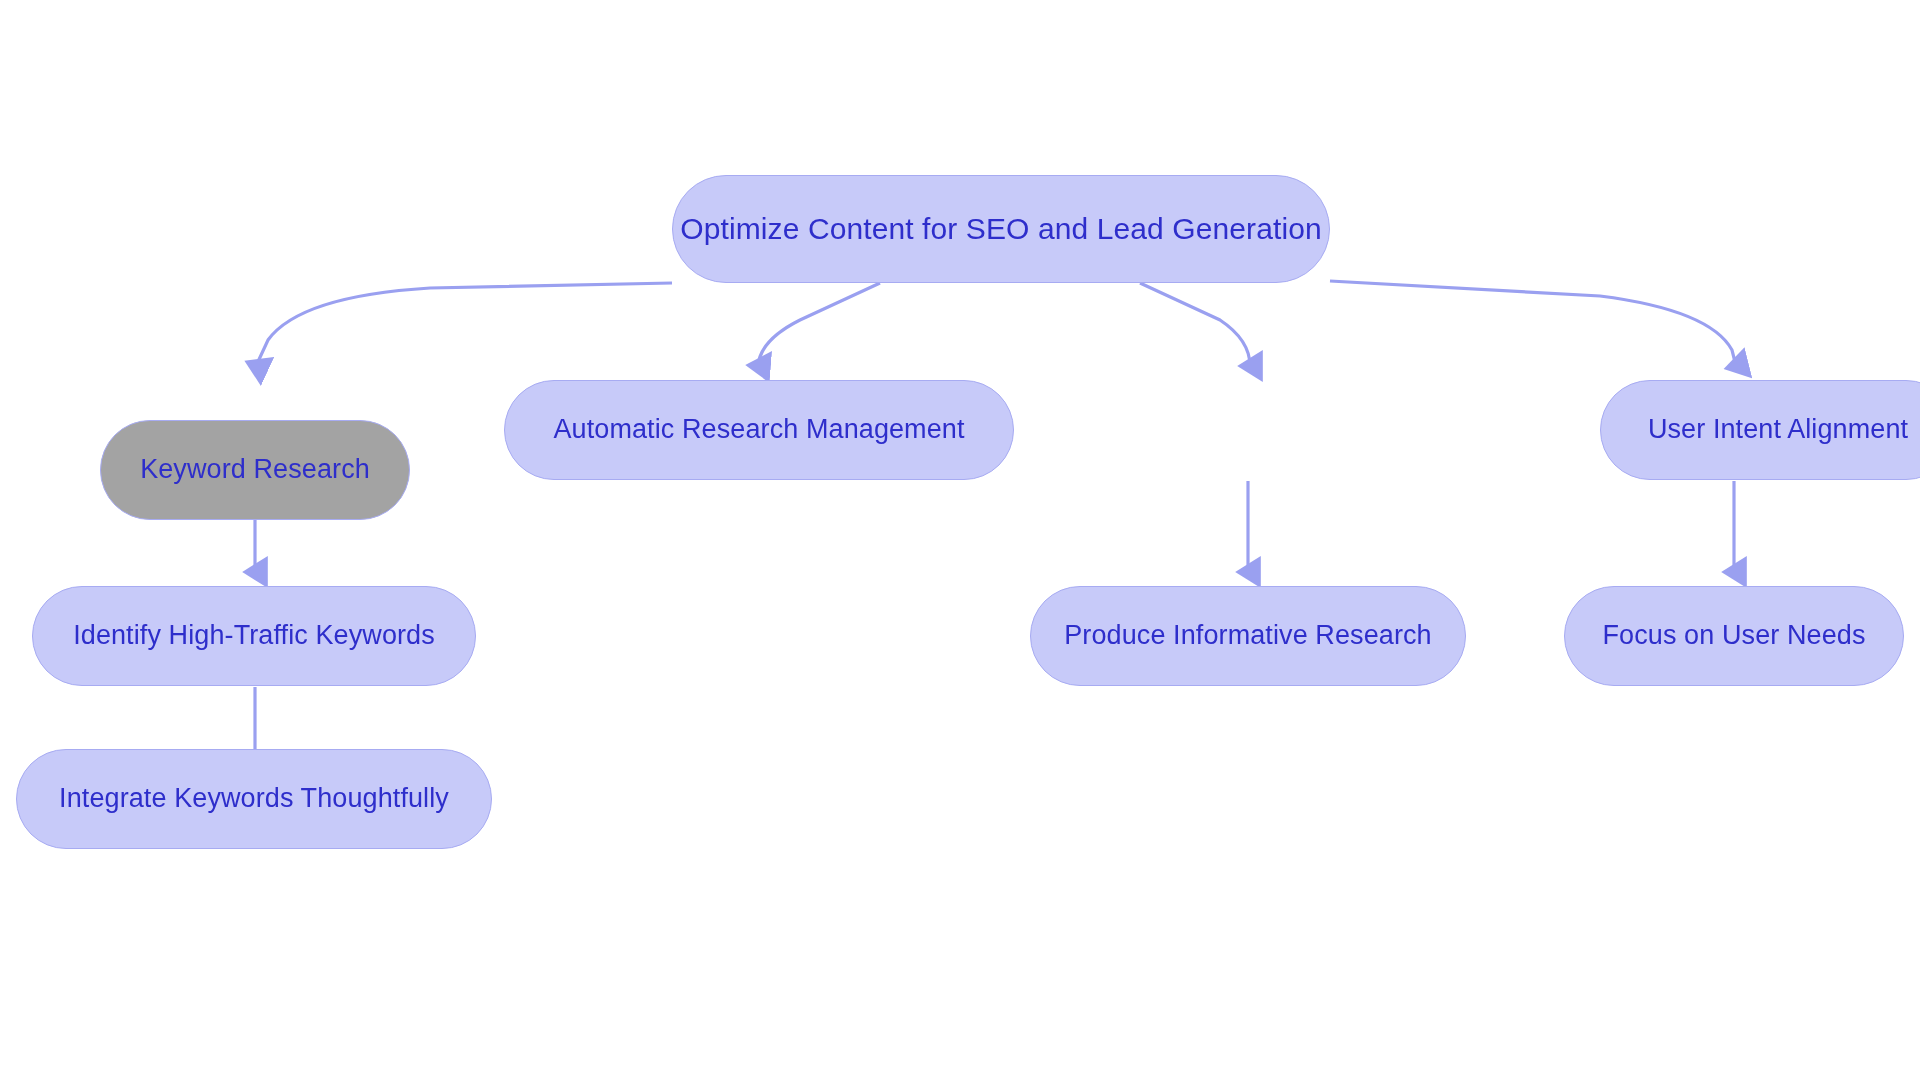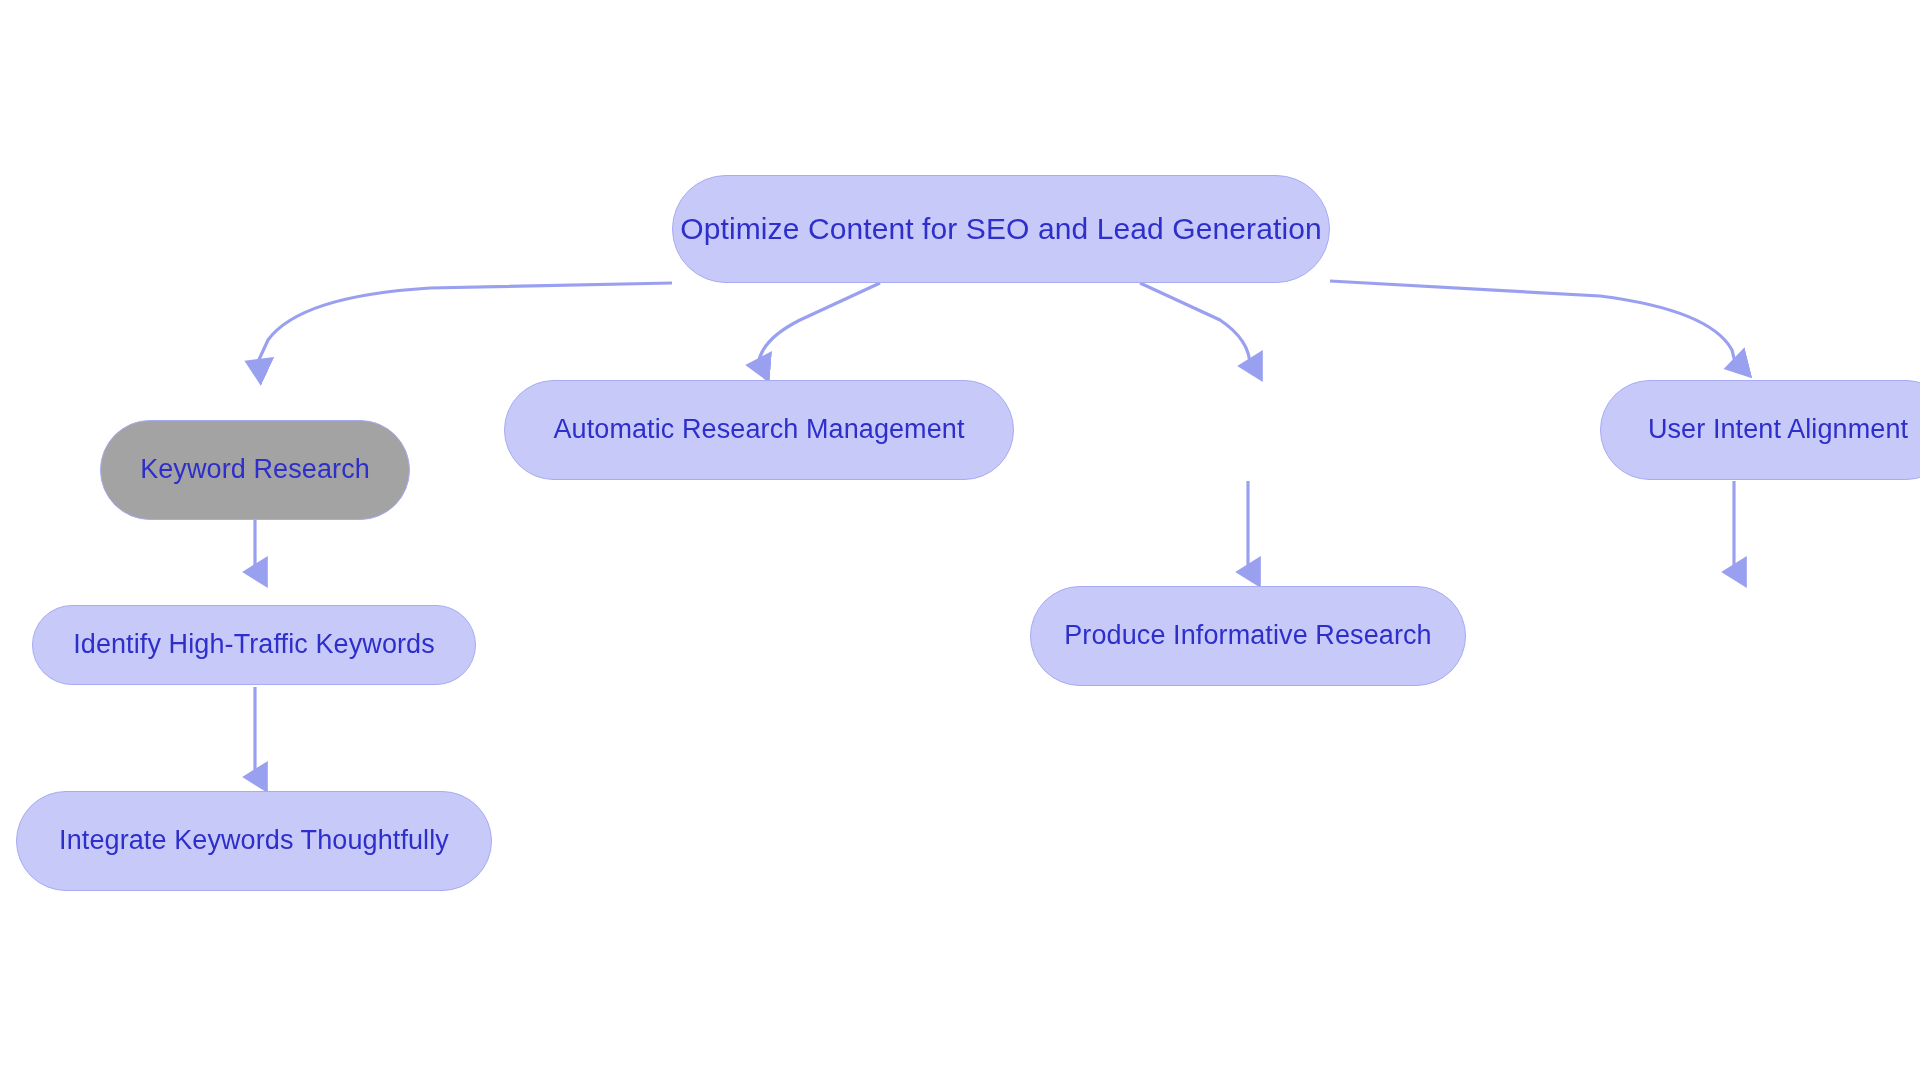--- a/index.html
+++ b/index.html
@@ -87,26 +87,29 @@
 
   <div class="flow-node" style="left: 504px; top: 380px; width: 510px; height: 100px; font-size: 27px; background: rgb(199, 202, 249); border-color: rgb(167, 171, 242); color: rgb(46, 46, 203);">
     <span class="node-label">Automatic Research Management</span>
   </div>
 
 
   <div class="flow-node" style="left: 1600px; top: 380px; width: 356px; height: 100px; font-size: 27px; background: rgb(199, 202, 249); border-color: rgb(167, 171, 242); color: rgb(46, 46, 203);">
     <span class="node-label">User Intent Alignment</span>
   </div>
 
-  <div class="flow-node" style="left: 32px; top: 605px; width: 444px; height: 80px; font-size: 27px; background: rgb(199, 202, 249); border-color: rgb(167, 171, 242); color: rgb(46, 46, 203);">
+  <div class="flow-node" style="left: 32px; top: 586px; width: 444px; height: 100px; font-size: 27px; background: rgb(199, 202, 249); border-color: rgb(167, 171, 242); color: rgb(46, 46, 203);">
     <span class="node-label">Identify High-Traffic Keywords</span>
   </div>
 
   <div class="flow-node" style="left: 1030px; top: 586px; width: 436px; height: 100px; font-size: 27px; background: rgb(199, 202, 249); border-color: rgb(167, 171, 242); color: rgb(46, 46, 203);">
     <span class="node-label">Produce Informative Research</span>
   </div>
 
+  <div class="flow-node" style="left: 1564px; top: 586px; width: 340px; height: 100px; font-size: 27px; background: rgb(199, 202, 249); border-color: rgb(167, 171, 242); color: rgb(46, 46, 203);">
+    <span class="node-label">Focus on User Needs</span>
+  </div>
 
-  <div class="flow-node" style="left: 16px; top: 791px; width: 476px; height: 100px; font-size: 27px; background: rgb(199, 202, 249); border-color: rgb(167, 171, 242); color: rgb(46, 46, 203); text-align: center;">
+  <div class="flow-node" style="left: 16px; top: 749px; width: 476px; height: 100px; font-size: 27px; background: rgb(199, 202, 249); border-color: rgb(167, 171, 242); color: rgb(46, 46, 203); text-align: center;">
     <span class="node-label">Integrate Keywords Thoughtfully</span>
   </div>
 
 </div>
 
 </body></html>

